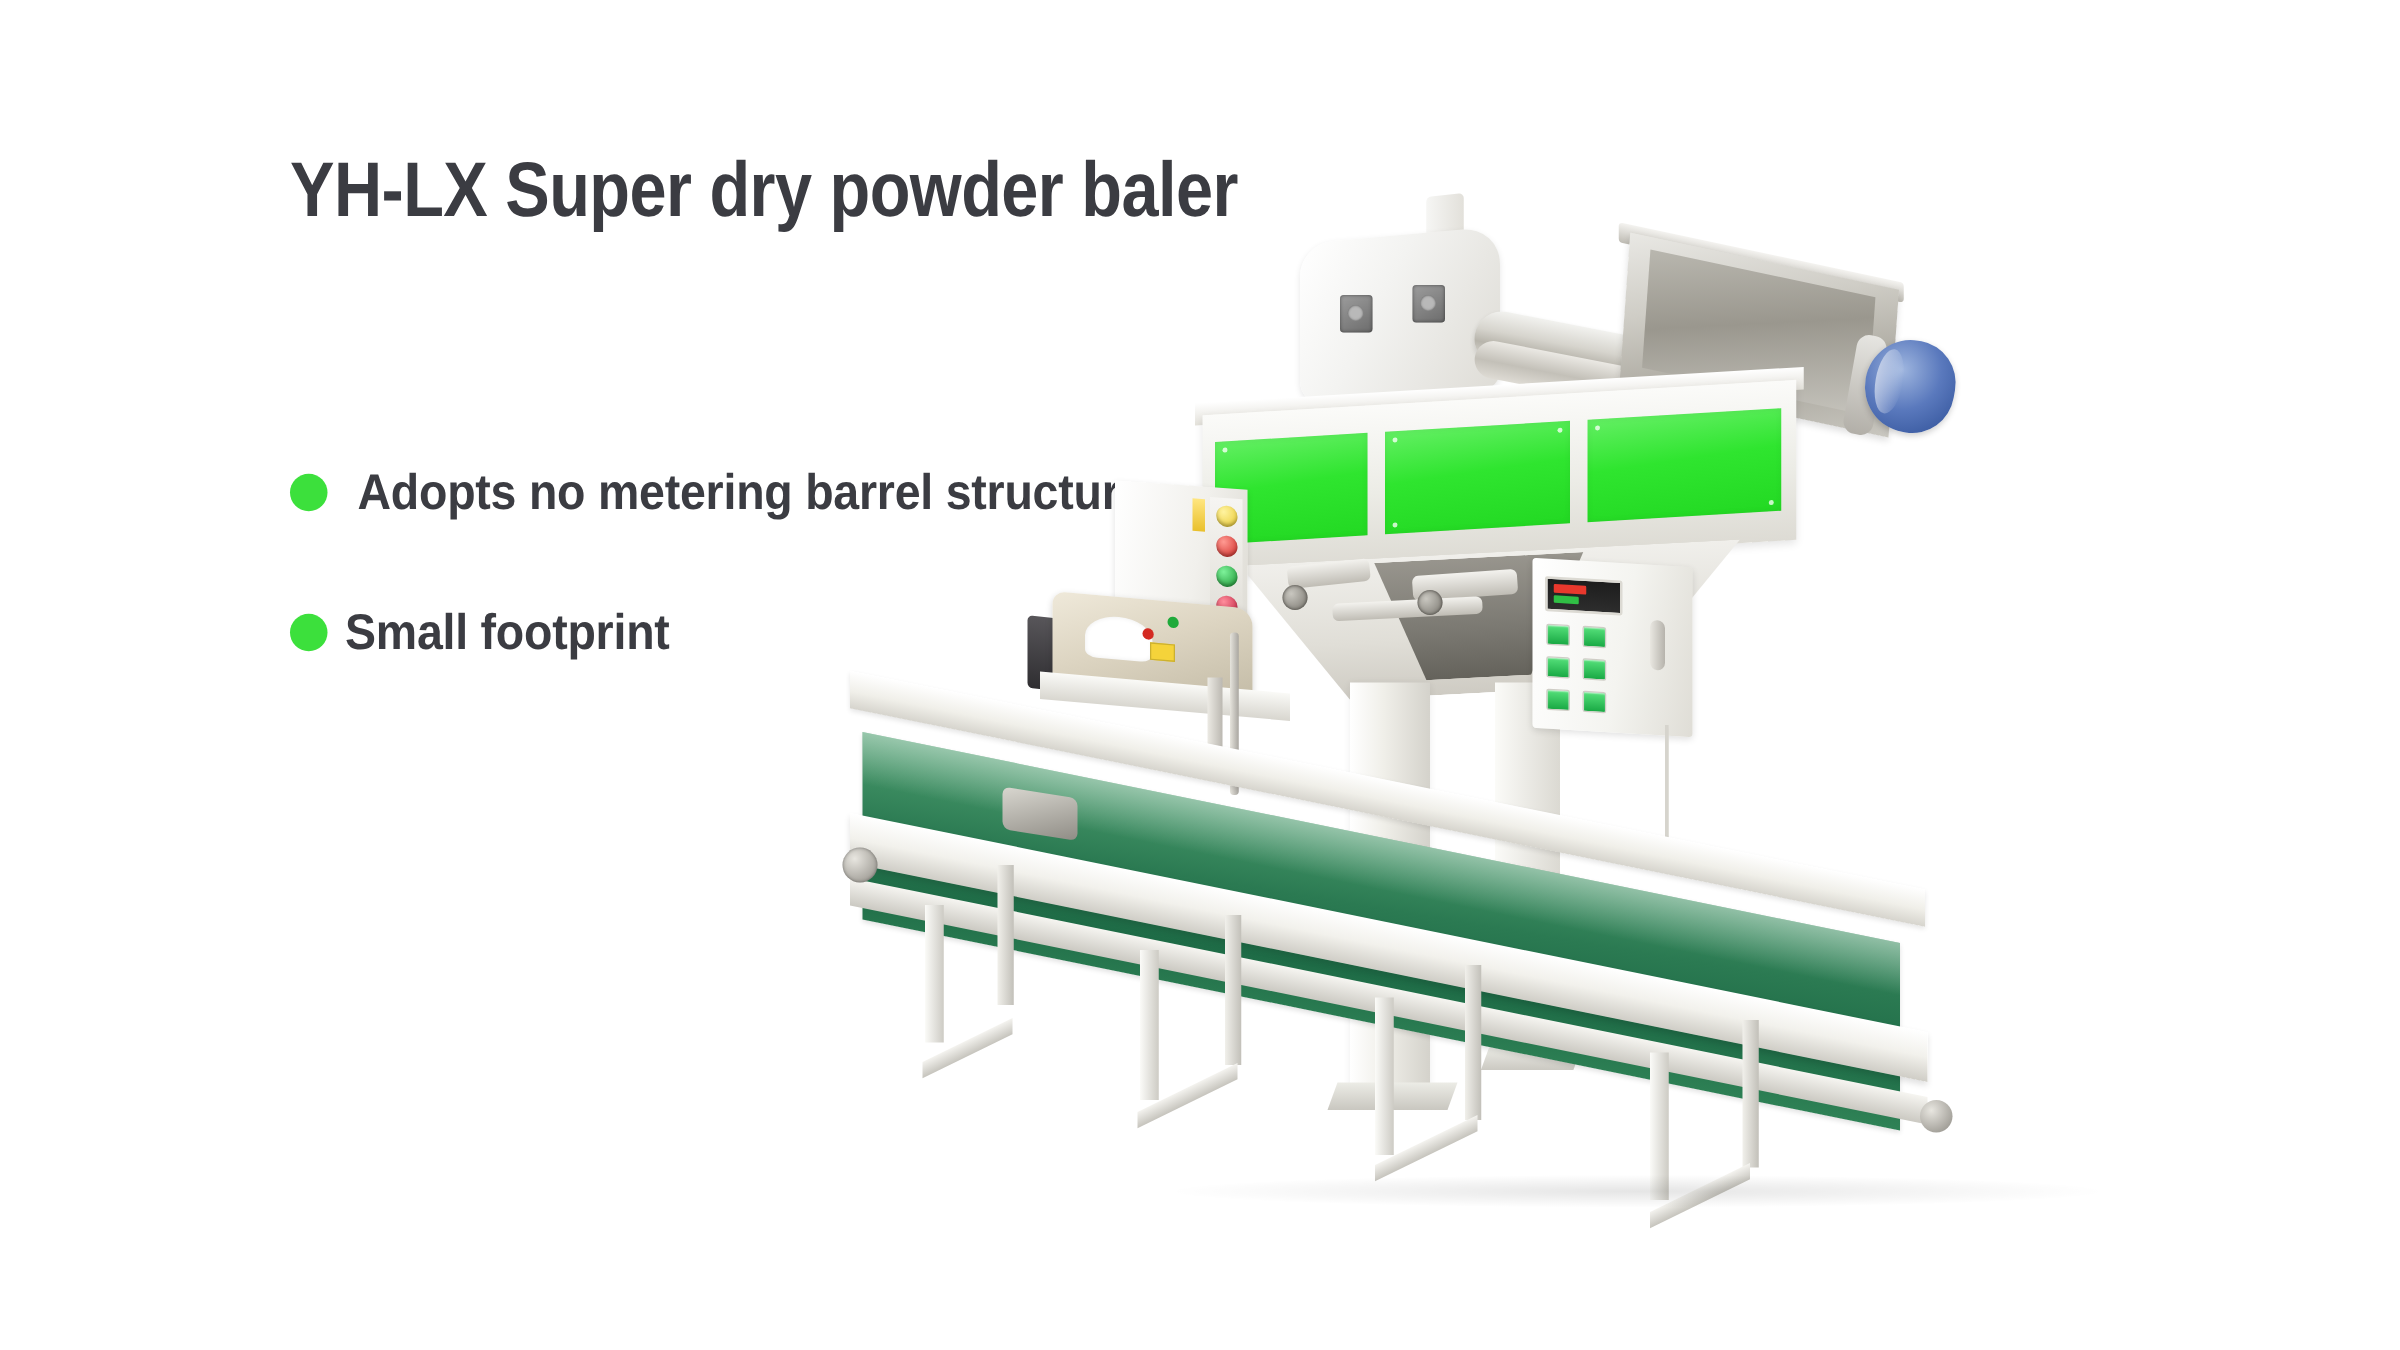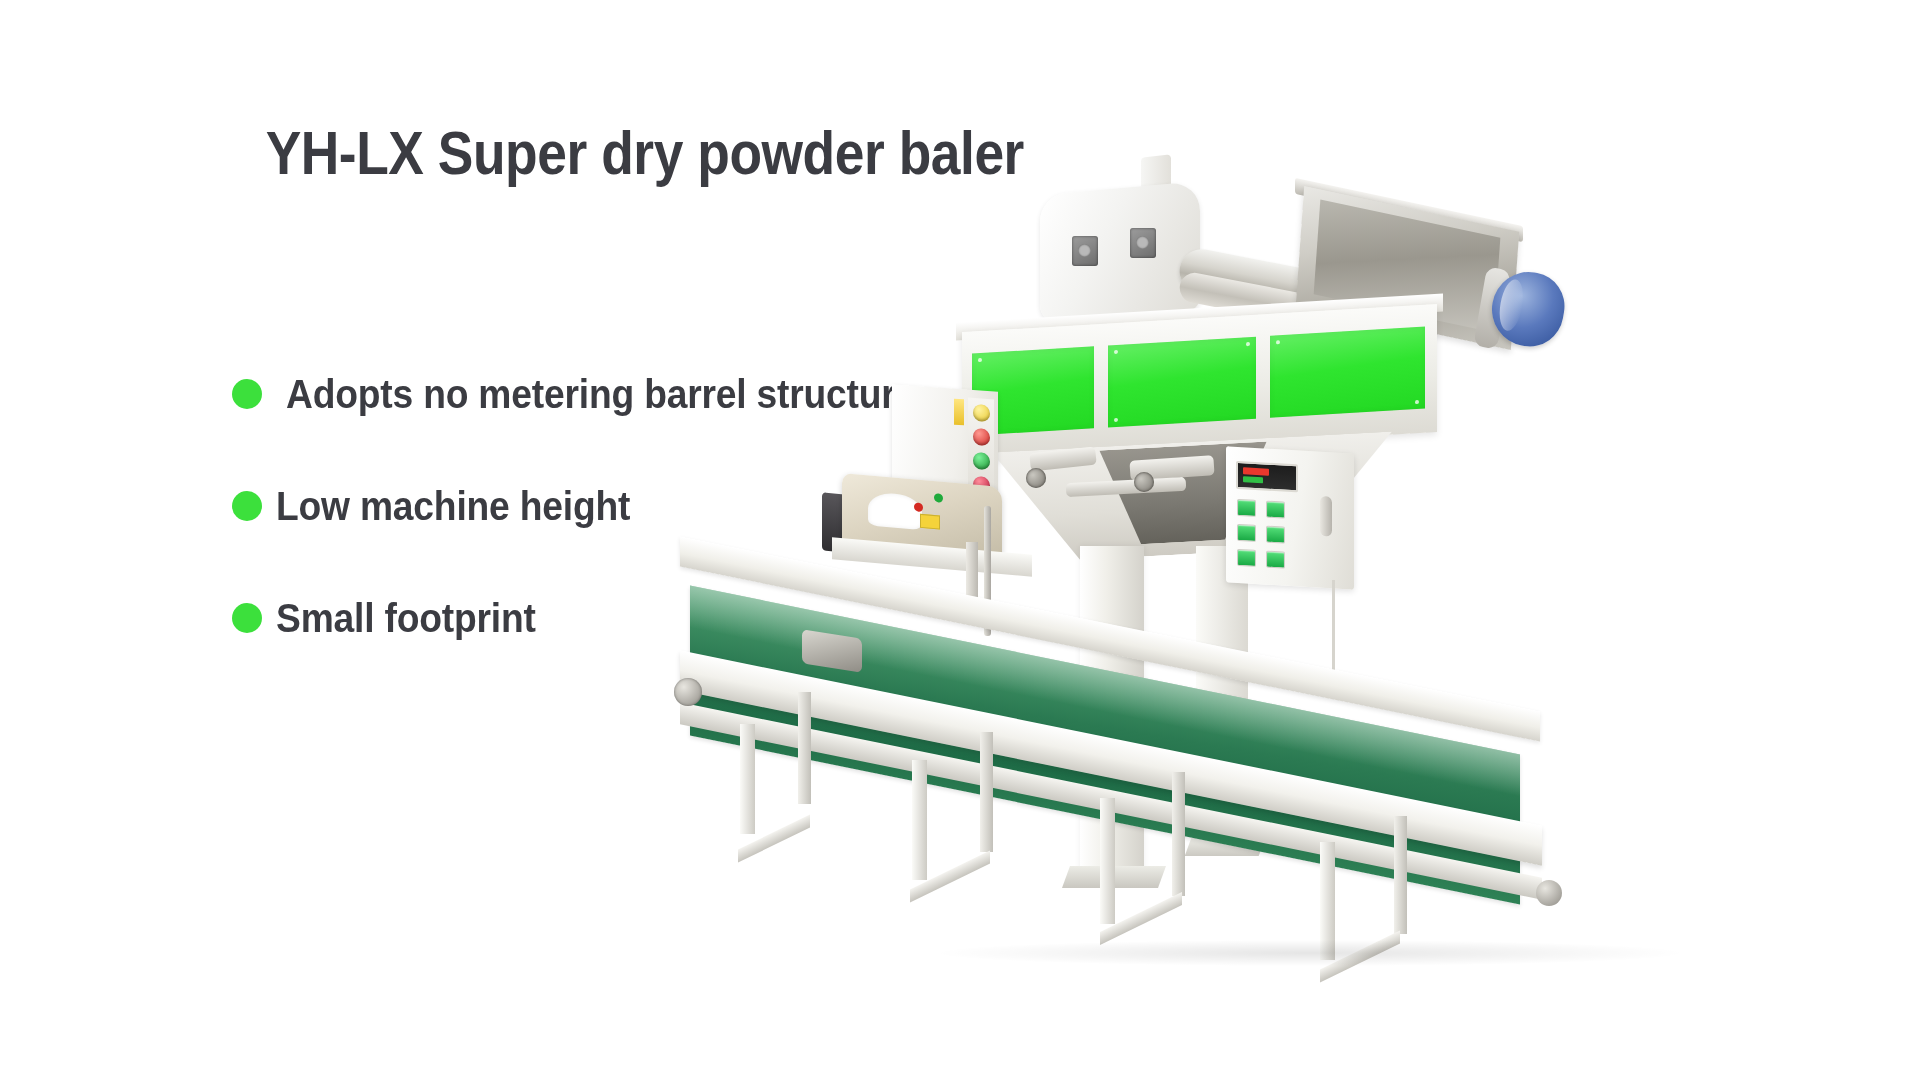--- a/index.html
+++ b/index.html
@@ -7,21 +7,21 @@
   body{
     width:1920px;height:1080px;
     background:#ffffff;
     font-family:"Liberation Sans", sans-serif;
     overflow:hidden;
     position:relative;
   }
   .slide{position:absolute;inset:0;background:#fff;}
 
   
-  .text-col{position:absolute;left:232px;top:120px;width:960px;text-align:center;}
+  .text-col{position:absolute;left:232px;top:120px;width:960px;}
   .title{
     font-family:"Liberation Sans", sans-serif;
     font-size:62px;
     font-weight:bold;
     color:#3b3c42;
     letter-spacing:-0.5px;
     transform:scaleX(0.86);
     transform-origin:left center;
     white-space:nowrap;
     line-height:1.05;
@@ -398,24 +398,20 @@
     <h1 class="title" style="color: rgb(59, 60, 66);">YH-LX Super dry powder baler</h1>
 
     <ul class="bullets">
 
       <li class="bullet-row indented">
         <span class="dot" style="background: rgb(60, 224, 60);"></span>
         <span class="bullet-text" style="color: rgb(59, 60, 66);">Adopts no metering barrel structure</span>
       </li>
 
 
-      <li class="bullet-row">
-        <span class="dot" style="background: rgb(60, 224, 60);"></span>
-        <span class="bullet-text" style="color: rgb(59, 60, 66);">Low machine height</span>
-      </li>
 
       <li class="bullet-row">
         <span class="dot" style="background: rgb(60, 224, 60);"></span>
         <span class="bullet-text" style="color: rgb(59, 60, 66);">Small footprint</span>
       </li>
 
     </ul>
   </div>
 
   <div class="machine">

